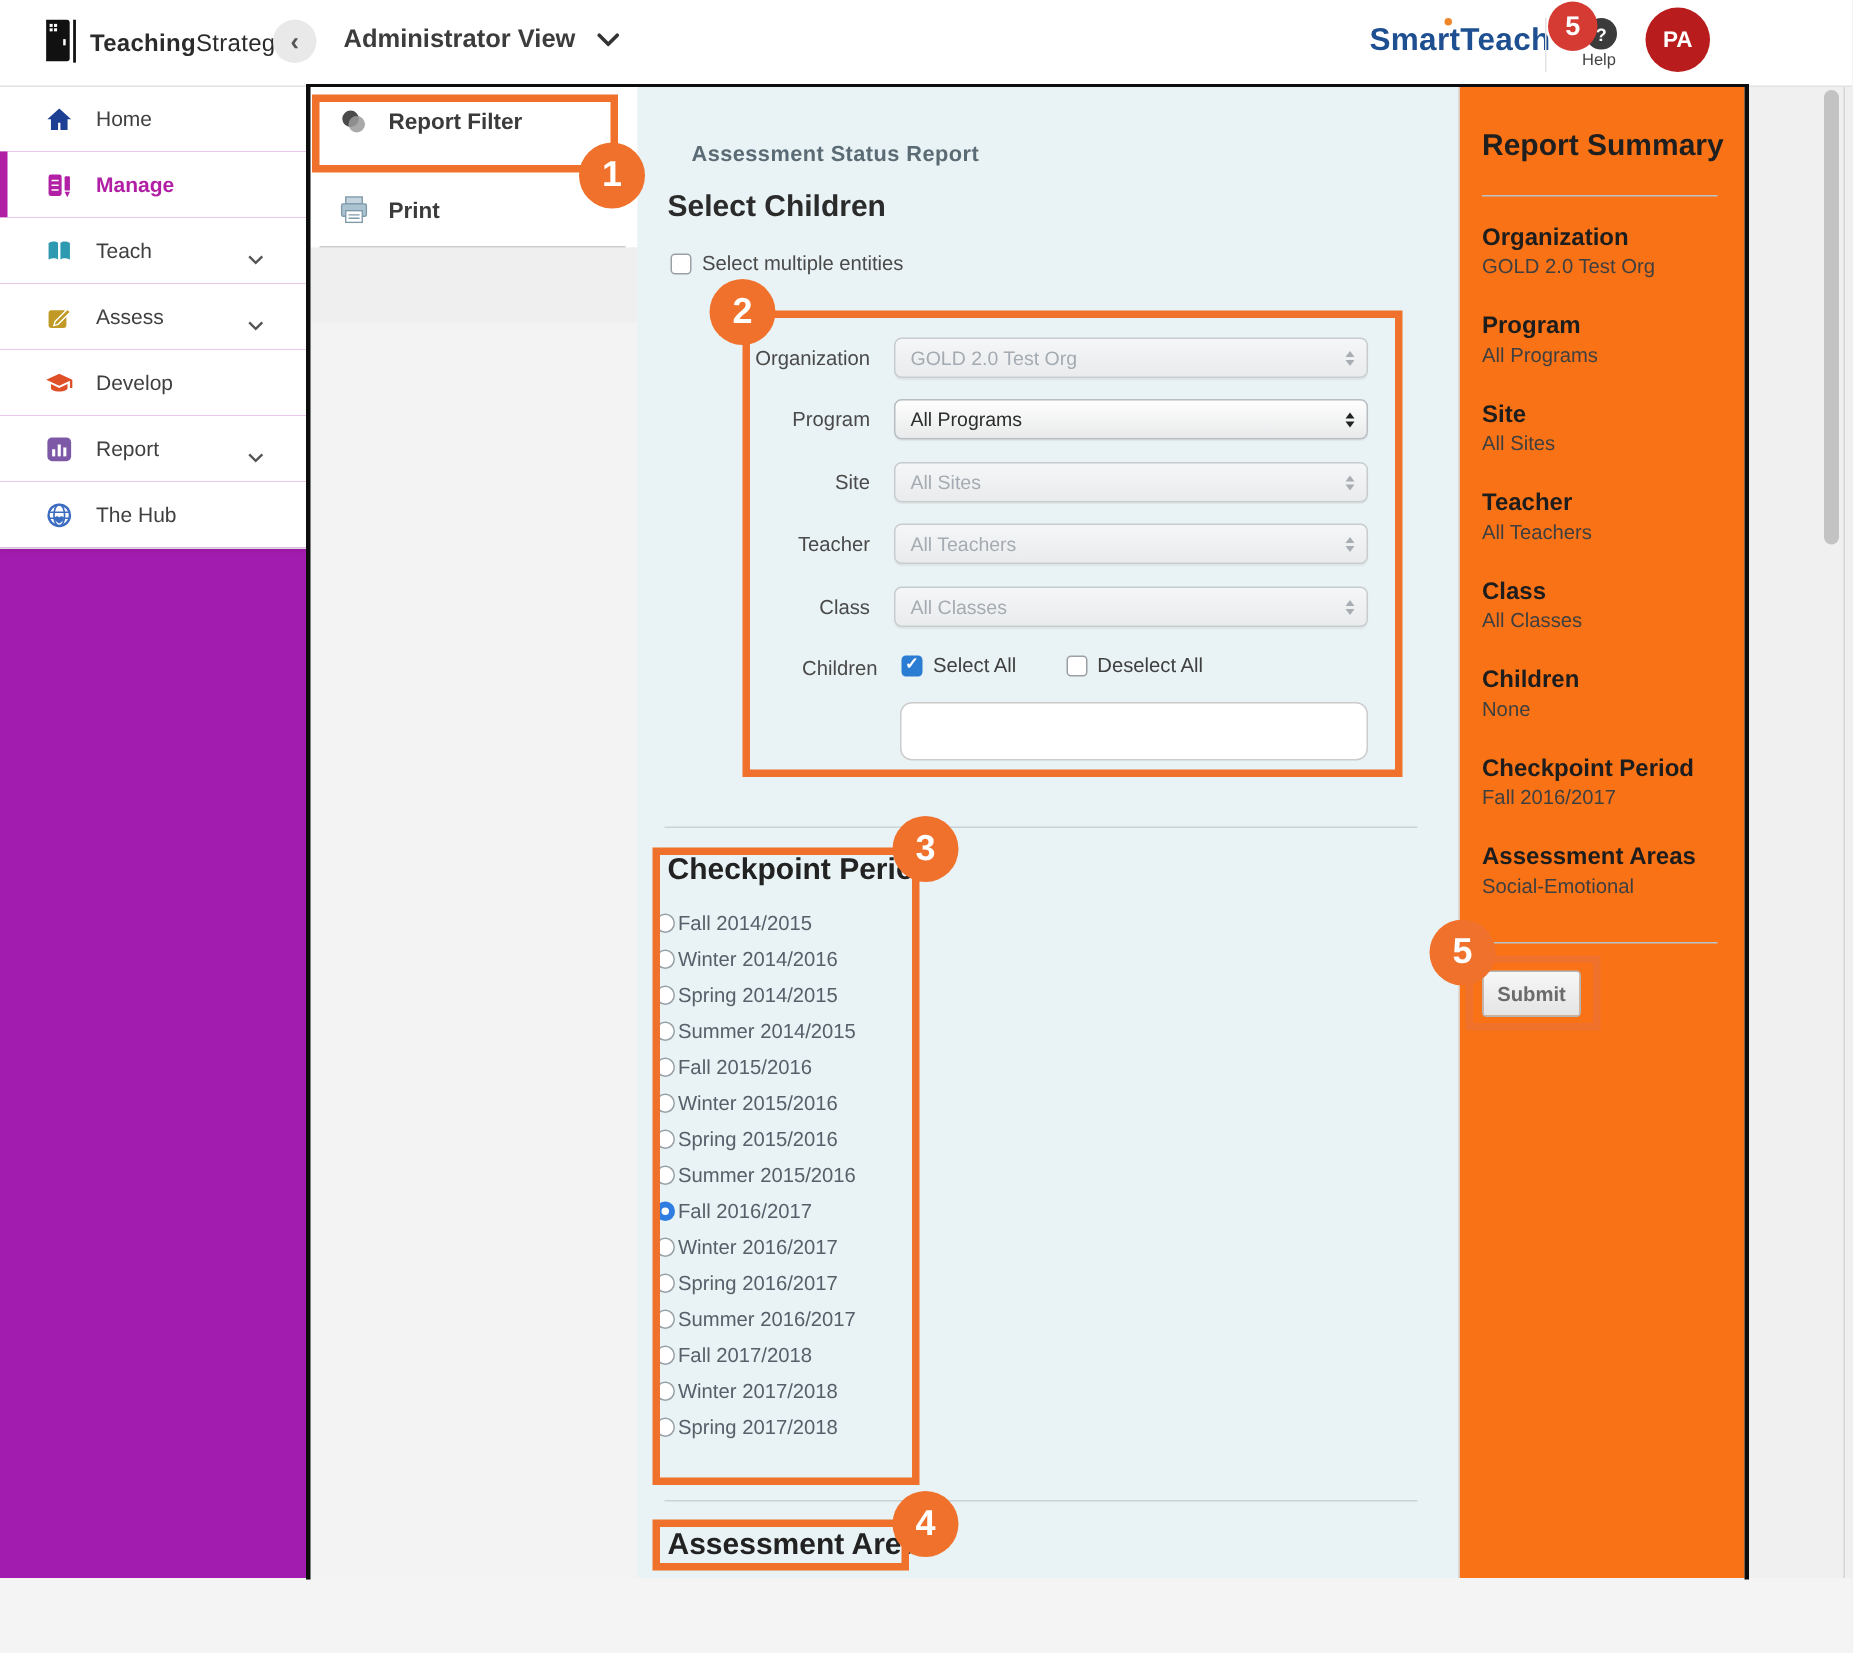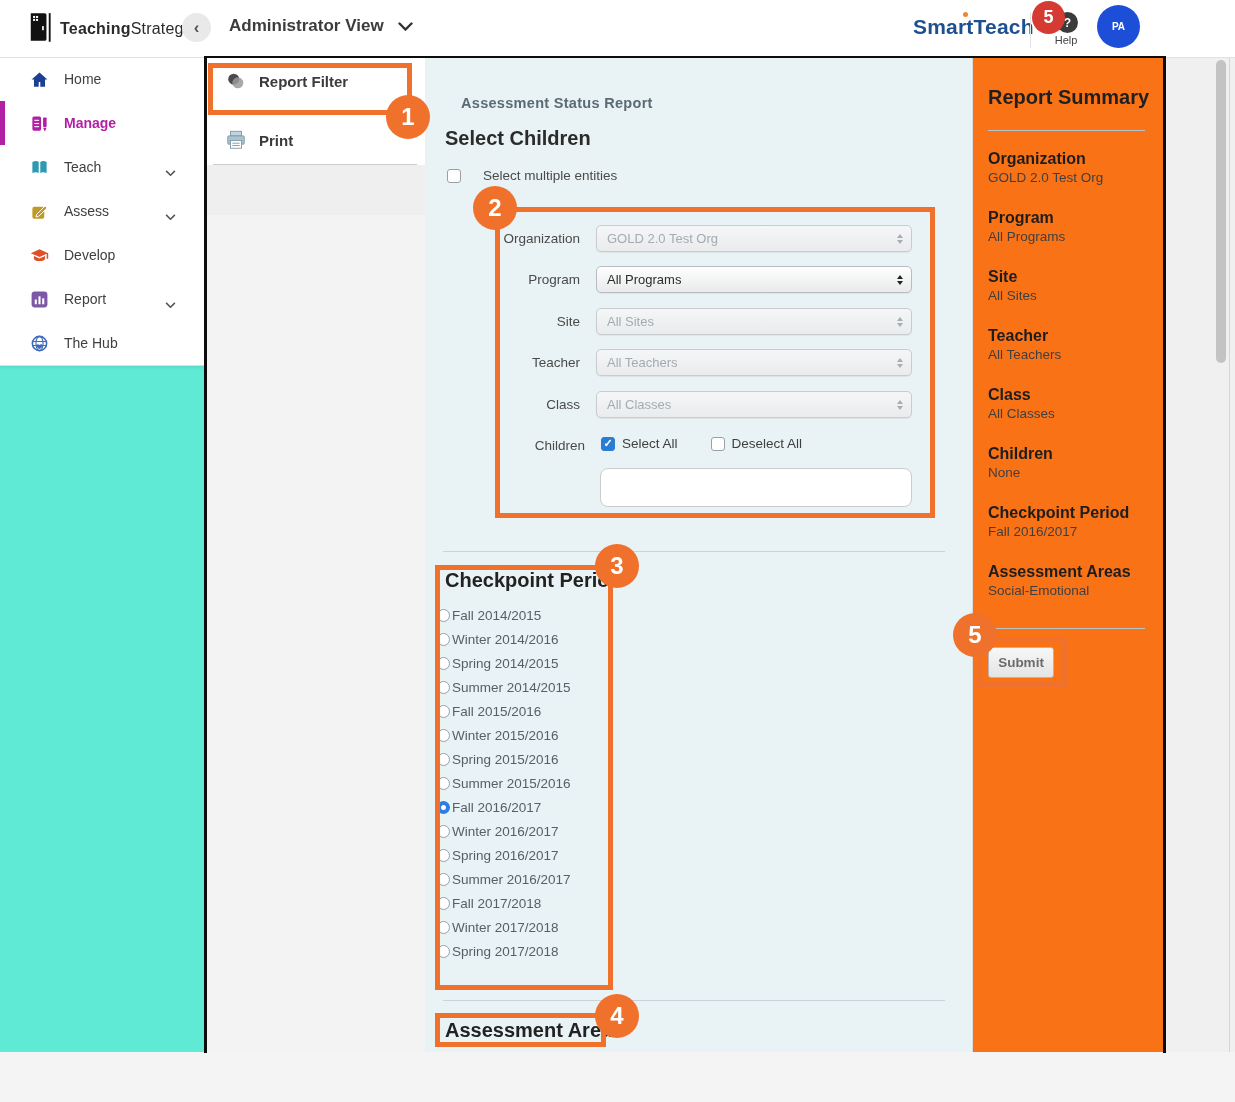--- a/index.html
+++ b/index.html
@@ -14,24 +14,24 @@
   .brand-mark{font-size:9px;vertical-align:super;color:#555;}
   .back-btn{position:absolute;left:182px;top:13px;width:29px;height:29px;border-radius:50%;background:#e9e9e9;display:flex;align-items:center;justify-content:center;color:#555;font-size:17px;font-weight:700;cursor:pointer;z-index:35;}
   .view-title{position:absolute;left:229px;top:16px;font-size:17px;font-weight:700;color:#3c3c3c;display:flex;align-items:center;gap:14px;cursor:pointer;}
   .smartteach{position:absolute;left:913px;top:15px;font-size:21px;font-weight:700;color:#1d4f91;letter-spacing:.2px;}
   .st-dot{position:absolute;left:50px;top:-3px;width:5px;height:5px;border-radius:50%;background:#f0862b;}
   .hdr-divider{position:absolute;left:1030px;top:12px;width:1px;height:36px;background:#e3e3e3;}
   .help-wrap{position:absolute;left:1046px;top:8px;width:40px;text-align:center;cursor:pointer;}
   .help-circle{position:absolute;left:11px;top:4px;width:21px;height:21px;border-radius:50%;background:#3b3b3b;color:#fff;font-size:12px;font-weight:700;display:flex;align-items:center;justify-content:center;}
   .help-label{position:absolute;left:0;top:26px;width:40px;font-size:11px;color:#444;}
   .help-badge{position:absolute;left:1032px;top:1px;width:33px;height:33px;border-radius:50%;background:#d63b33;color:#fff;font-size:18px;font-weight:700;display:flex;align-items:center;justify-content:center;z-index:36;}
-  .avatar{position:absolute;left:1097px;top:5px;width:43px;height:43px;border-radius:50%;background:#1d4ed8;color:#fff;font-size:10px;font-weight:700;display:flex;align-items:center;justify-content:center;cursor:pointer;}
-
-  
-  .leftnav{position:absolute;left:0;top:57px;width:204px;height:995px;background:#5eead4;border-right:1px solid #e4e4e4;z-index:10;}
+  .avatar{position:absolute;left:1097px;top:5px;width:43px;height:43px;border-radius:50%;background:#b91c1c;color:#fff;font-size:15px;font-weight:700;display:flex;align-items:center;justify-content:center;cursor:pointer;}
+
+  
+  .leftnav{position:absolute;left:0;top:57px;width:204px;height:995px;background:#a21caf;border-right:1px solid #e4e4e4;z-index:10;}
   .nav-card{position:absolute;left:0;top:0;width:204px;border-bottom:1px solid #ddd;box-shadow:0 2px 3px rgba(0,0,0,.06);}
   .nav-item{position:relative;height:44px;display:flex;align-items:center;padding-left:30px;gap:15px;font-size:14px;color:#3f3f3f;cursor:pointer;background:#fff;}
   .nav-item .nicon{width:19px;height:19px;display:flex;align-items:center;justify-content:center;flex:none;}
   .nav-item.active{color:#b11fa5;font-weight:700;}
   .nav-item.active::before{content:"";position:absolute;left:0;top:0;width:5px;height:44px;background:#b11fa5;}
   .nav-chev{position:absolute;right:28px;top:19px;}
 
   
   .frame-line-left{position:absolute;left:204px;top:57px;width:3px;height:996px;background:#0d0d0d;z-index:40;}
   .frame-line-right{position:absolute;left:1163px;top:57px;width:3px;height:996px;background:#0d0d0d;z-index:40;}
@@ -42,21 +42,21 @@
   .subpanel .white-top{position:absolute;left:0;top:0;width:218px;height:108px;background:#fff;}
   .subpanel .gray-mid{position:absolute;left:0;top:108px;width:218px;height:50px;background:#efefef;}
   .sp-item{position:absolute;left:0;width:210px;height:36px;display:flex;align-items:center;gap:12px;padding-left:18px;font-size:15px;font-weight:700;color:#3b3b3b;cursor:pointer;}
   .sp-item .spicon{width:22px;height:22px;flex:none;}
   .sp-divider{position:absolute;left:6px;top:107px;width:204px;height:1px;background:#ccc;}
 
   
   .main{position:absolute;left:425px;top:57px;width:547px;height:995px;background:#e9f2f4;z-index:5;}
   .crumb{position:absolute;left:36px;top:38px;font-size:14.5px;font-weight:700;color:#5b6b75;letter-spacing:.3px;}
   .h-select-children{position:absolute;left:20px;top:70px;font-size:20px;font-weight:700;color:#2b2b2b;}
-  .multi-row{position:absolute;left:22px;top:111px;display:flex;align-items:center;gap:22px;font-size:13.5px;color:#4a4a4a;cursor:pointer;}
+  .multi-row{position:absolute;left:22px;top:111px;display:flex;align-items:center;gap:7px;font-size:13.5px;color:#4a4a4a;cursor:pointer;}
 
   .cb{width:14px;height:14px;border:1px solid #9aa0a6;border-radius:3px;background:#fff;box-sizing:border-box;display:inline-flex;align-items:center;justify-content:center;flex:none;}
   .cb.checked{background:#2b7cd3;border-color:#2b7cd3;color:#fff;font-size:11px;font-weight:700;line-height:1;}
 
   .form-row{position:absolute;height:27px;display:flex;align-items:center;}
   .form-label{position:absolute;left:40px;width:115px;text-align:right;font-size:13.5px;color:#4a4a4a;}
   .sel{position:absolute;left:171px;width:316px;height:27px;box-sizing:border-box;border:1px solid #b9bdc1;border-radius:5px;background:linear-gradient(#fefefe,#e8eaeb);display:flex;align-items:center;padding:0 24px 0 10px;font-size:13px;color:#2c2c2c;box-shadow:0 1px 1px rgba(0,0,0,.06);cursor:pointer;}
   .sel.disabled{color:#a4abb2;background:linear-gradient(#f5f6f7,#eaebec);border-color:#c8ccce;cursor:default;}
   .stepper{position:absolute;right:8px;top:50%;transform:translateY(-50%);display:flex;flex-direction:column;gap:2px;}
   .stepper i{display:block;width:0;height:0;border-left:3.5px solid transparent;border-right:3.5px solid transparent;}

